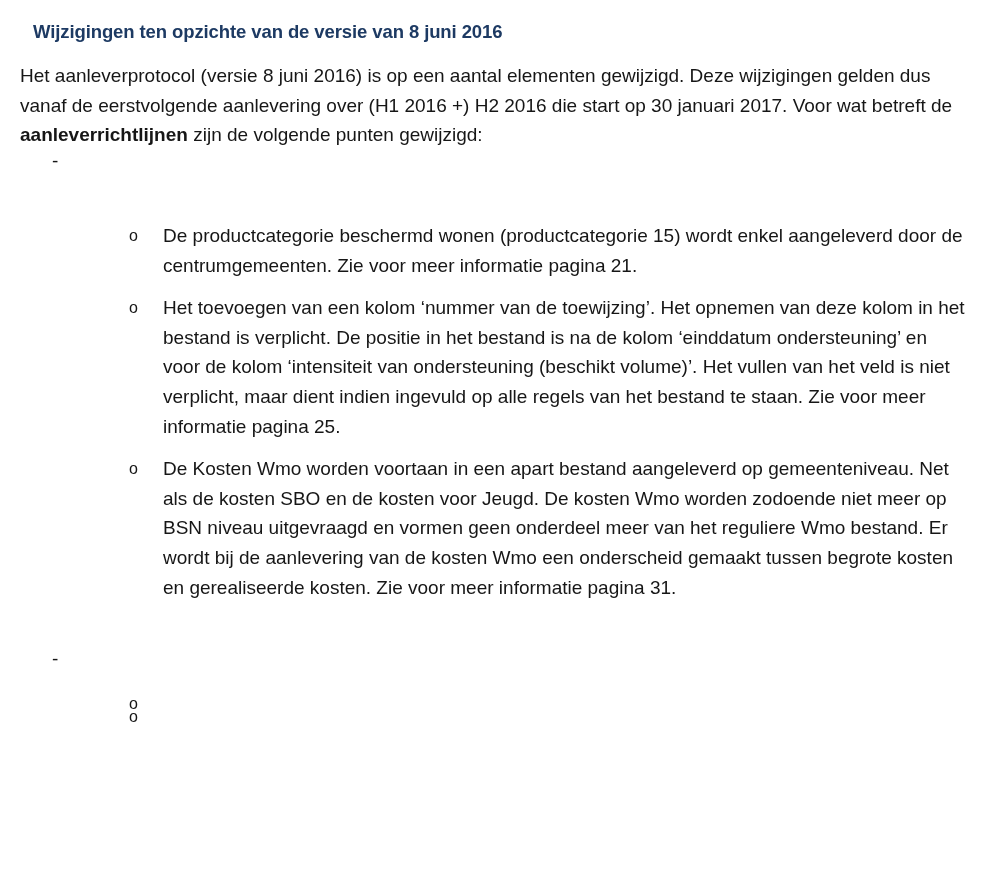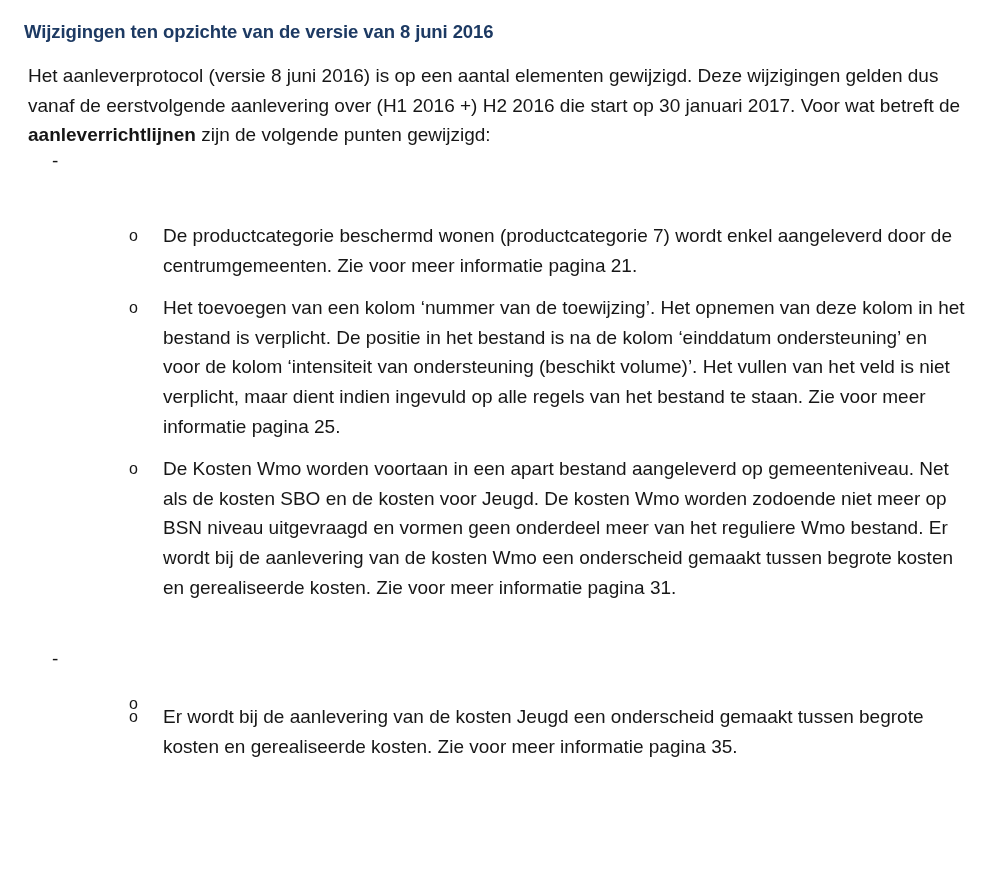--- a/index.html
+++ b/index.html
@@ -21,40 +21,39 @@
     position: relative;
     width: 988px;
     height: 890px;
     background: #ffffff;
     box-sizing: border-box;
     padding: 0;
   }
 
   .doc-heading {
     position: absolute;
-    left: 24px;
+    left: 33px;
     top: 7px;
     width: 946px;
     font-size: 18.5px;
     font-weight: bold;
     color: #1d3a63;
     letter-spacing: -0.1px;
     line-height: 26px;
   }
 
   .intro-para {
     position: absolute;
     left: 20px;
     top: 42px;
     width: 947px;
     font-size: 19px;
     line-height: 29.5px;
     text-align: left;
     color: #161616;
-    margin-left: 8px;
   }
   .intro-para b {
     font-weight: bold;
   }
 
   
   .list-block {
     position: absolute;
     left: 0;
     width: 988px;
@@ -119,21 +118,21 @@
     <div class="dash-item">
       <span class="marker">-</span>
     </div>
 
     <div class="gap-large"></div>
 
     <div class="sub-list">
 
       <div class="circle-item">
         <span class="marker">o</span>
-        <span>De productcategorie beschermd wonen (productcategorie 7) wordt enkel aangeleverd door de centrumgemeenten. Zie voor meer informatie pagina 21.</span>
+        <span>De productcategorie beschermd wonen (productcategorie 15) wordt enkel aangeleverd door de centrumgemeenten. Zie voor meer informatie pagina 21.</span>
       </div>
 
       <div class="gap-item"></div>
 
       <div class="circle-item">
         <span class="marker">o</span>
         <span>Het toevoegen van een kolom ‘nummer van de toewijzing’. Het opnemen van deze kolom in het bestand is verplicht. De positie in het bestand is na de kolom ‘einddatum ondersteuning’ en voor de kolom ‘intensiteit van ondersteuning (beschikt volume)’.  Het vullen van het veld is niet verplicht, maar dient indien ingevuld op alle regels van het bestand te staan. Zie voor meer informatie pagina 25.</span>
       </div>
 
       <div class="gap-item"></div>
@@ -157,19 +156,18 @@
     <div class="sub-list">
 
       <div class="circle-item">
         <span class="marker">o</span>
       </div>
 
       <div class="gap-item"></div>
 
       <div class="circle-item">
         <span class="marker">o</span>
-        <span>Er wordt bij de aanlevering van de kosten Jeugd een onderscheid gemaakt tussen begrote kosten en gerealiseerde kosten. Zie voor meer informatie pagina 35.</span>
       </div>
 
     </div>
   </div>
 
 </div>
 
 </body></html>

